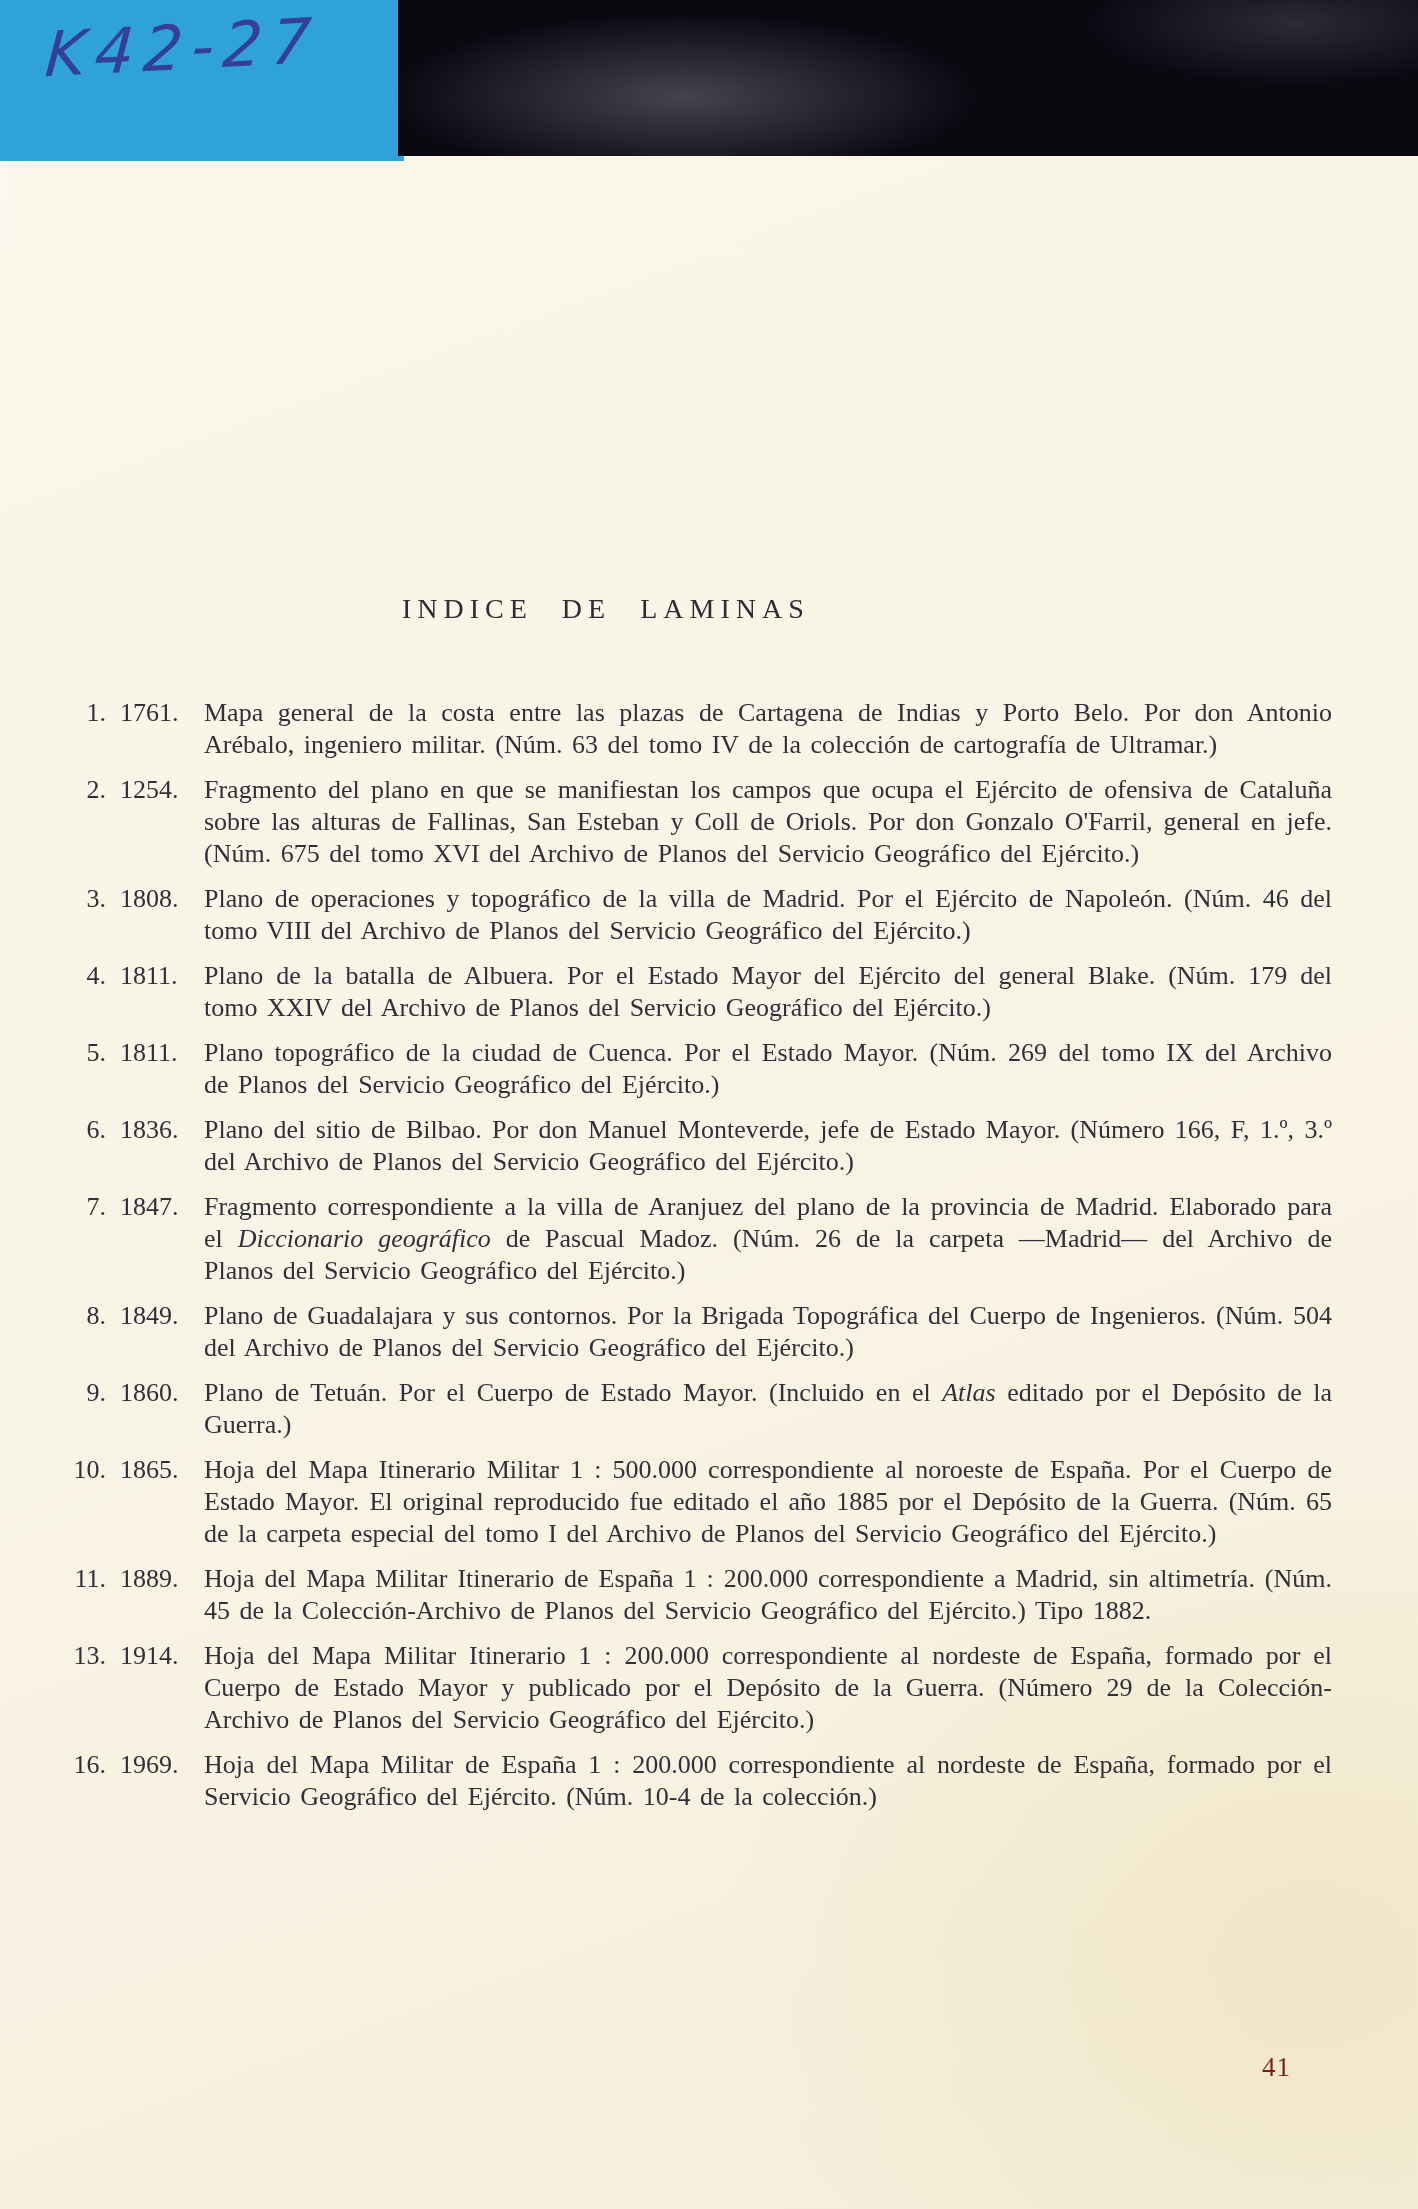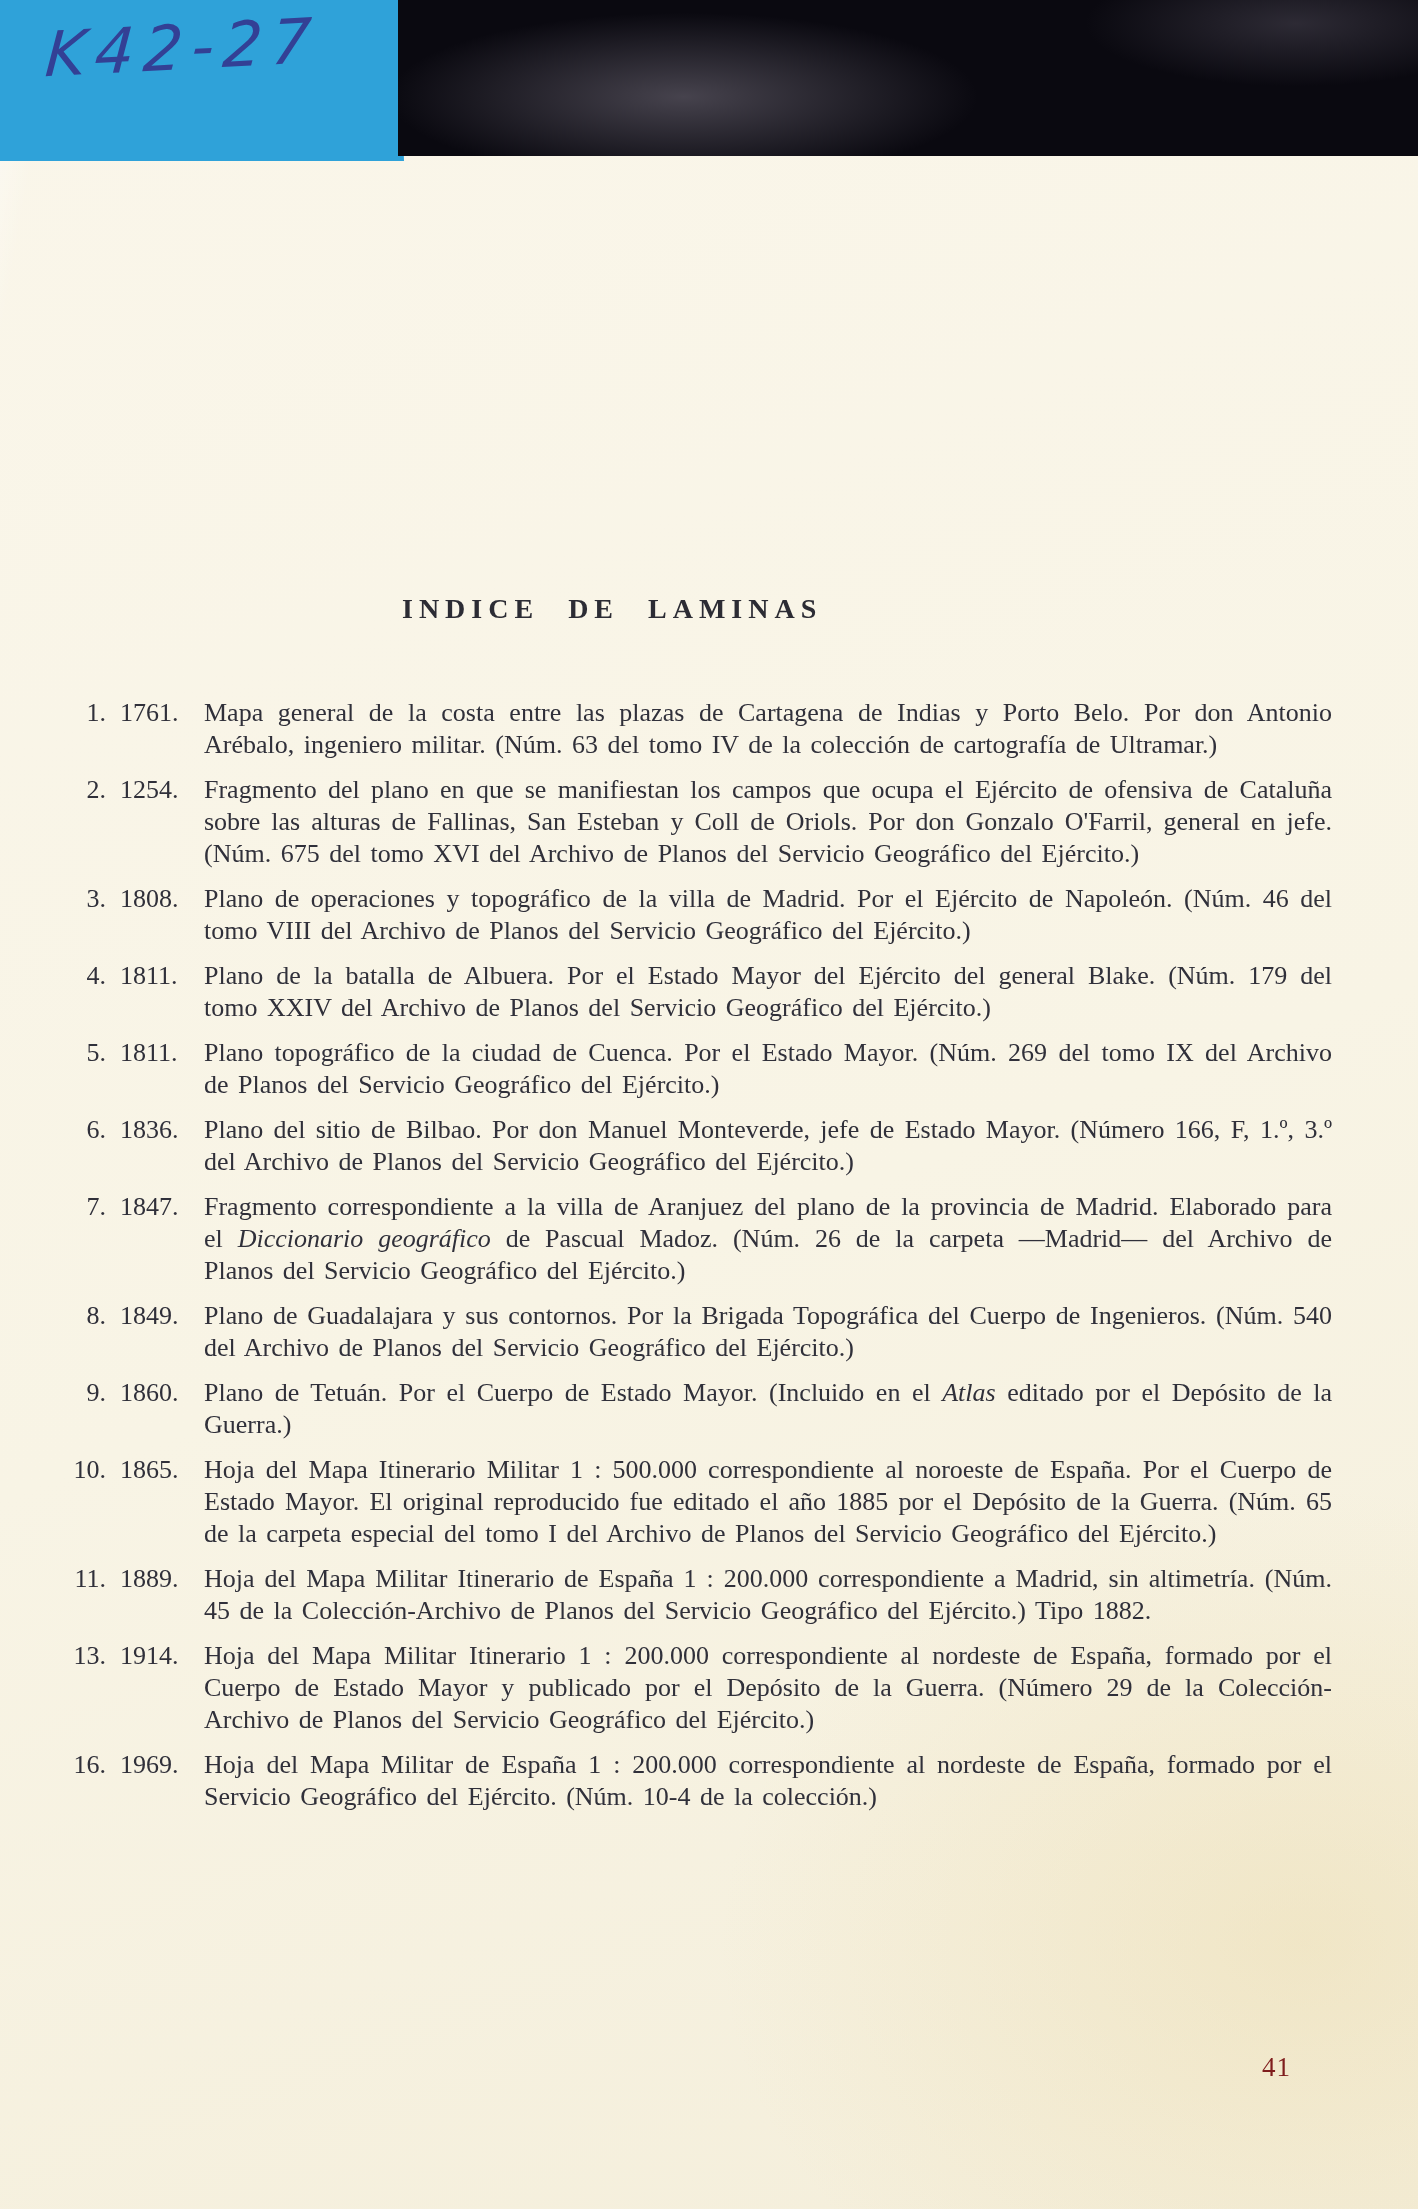--- a/index.html
+++ b/index.html
@@ -40,21 +40,20 @@
     transform:rotate(-3deg) skewX(-7deg);
     transform-origin:left top;
   }
 
   .title{
     position:absolute;left:402px;top:593px;
     font-size:28px;
     letter-spacing:6px;
     word-spacing:16px;
     color:#2c2c34;
-    font-weight:bold;
   }
 
   .list{
     position:absolute;left:0;top:697px;width:1418px;
     padding:0 86px 0 72px;
     box-sizing:border-box;
   }
   .entry{
     display:grid;
     grid-template-columns:34px 70px 1fr;
@@ -126,21 +125,21 @@
       <span class="body"><span>Plano del sitio de Bilbao. Por don Manuel Monteverde, jefe de Estado Mayor. (Número 166, F, 1.º, 3.º del Archivo de Planos del Servicio Geográfico del Ejército.)</span></span>
     </div>
     <div class="entry">
       <span class="num">7.</span>
       <span class="year">1847.</span>
       <span class="body"><span>Fragmento correspondiente a la villa de Aranjuez del plano de la provincia de Madrid. Elaborado para el </span><i>Diccionario geográfico</i><span> de Pascual Madoz. (Núm. 26 de la carpeta —Madrid— del Archivo de Planos del Servicio Geográfico del Ejército.)</span></span>
     </div>
     <div class="entry">
       <span class="num">8.</span>
       <span class="year">1849.</span>
-      <span class="body"><span>Plano de Guadalajara y sus contornos. Por la Brigada Topográfica del Cuerpo de Ingenieros. (Núm. 540 del Archivo de Planos del Servicio Geográfico del Ejército.)</span></span>
+      <span class="body"><span>Plano de Guadalajara y sus contornos. Por la Brigada Topográfica del Cuerpo de Ingenieros. (Núm. 504 del Archivo de Planos del Servicio Geográfico del Ejército.)</span></span>
     </div>
     <div class="entry">
       <span class="num">9.</span>
       <span class="year">1860.</span>
       <span class="body"><span>Plano de Tetuán. Por el Cuerpo de Estado Mayor. (Incluido en el </span><i>Atlas</i><span> editado por el Depósito de la Guerra.)</span></span>
     </div>
     <div class="entry">
       <span class="num">10.</span>
       <span class="year">1865.</span>
       <span class="body"><span>Hoja del Mapa Itinerario Militar 1 : 500.000 correspondiente al noroeste de España. Por el Cuerpo de Estado Mayor. El original reproducido fue editado el año 1885 por el Depósito de la Guerra. (Núm. 65 de la carpeta especial del tomo I del Archivo de Planos del Servicio Geográfico del Ejército.)</span></span>

